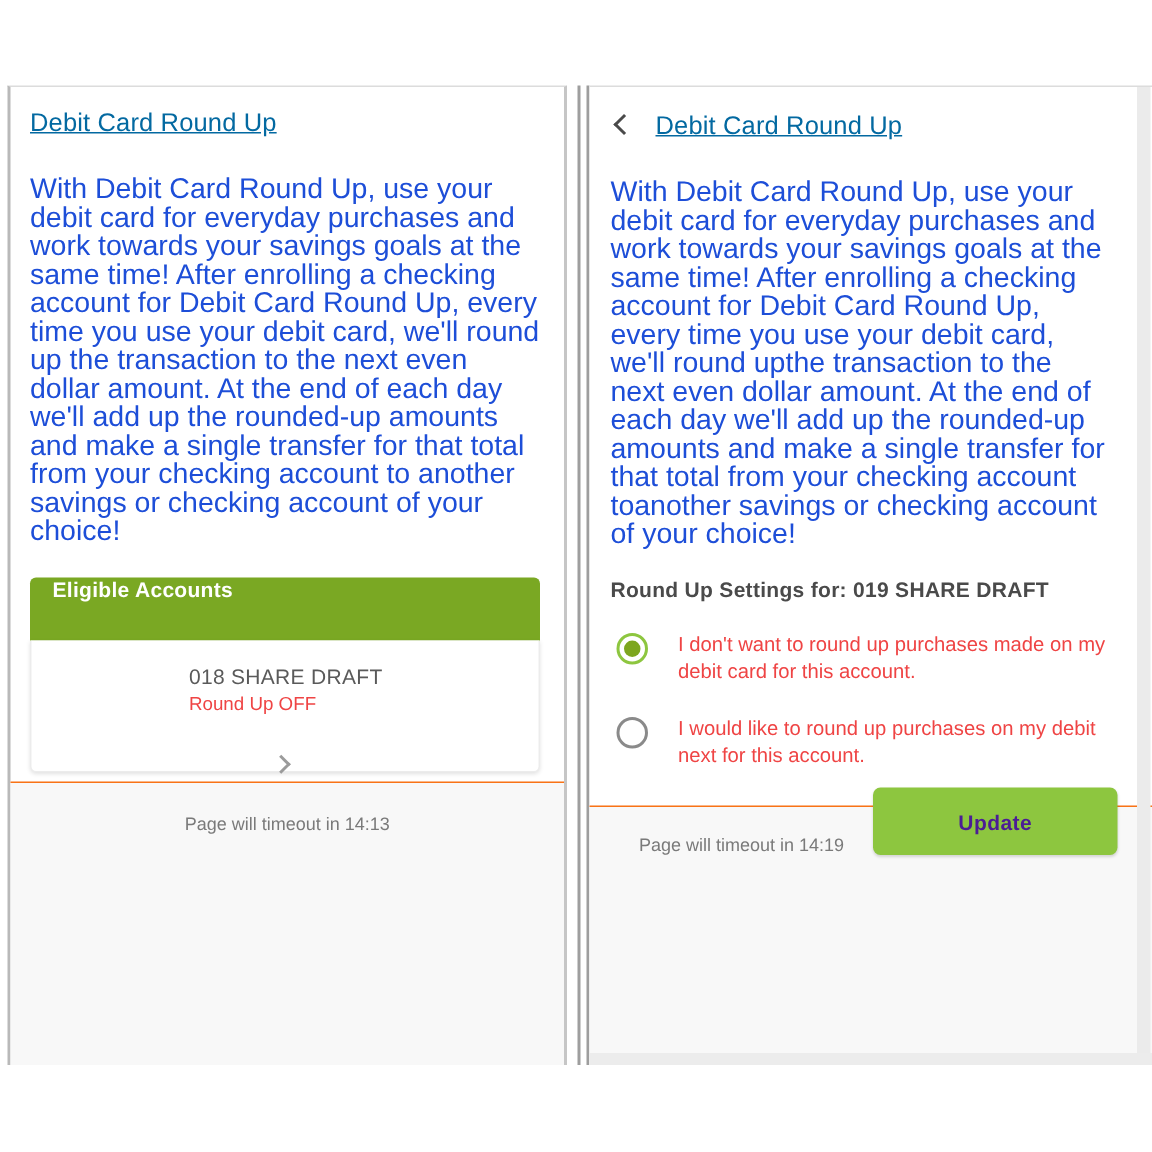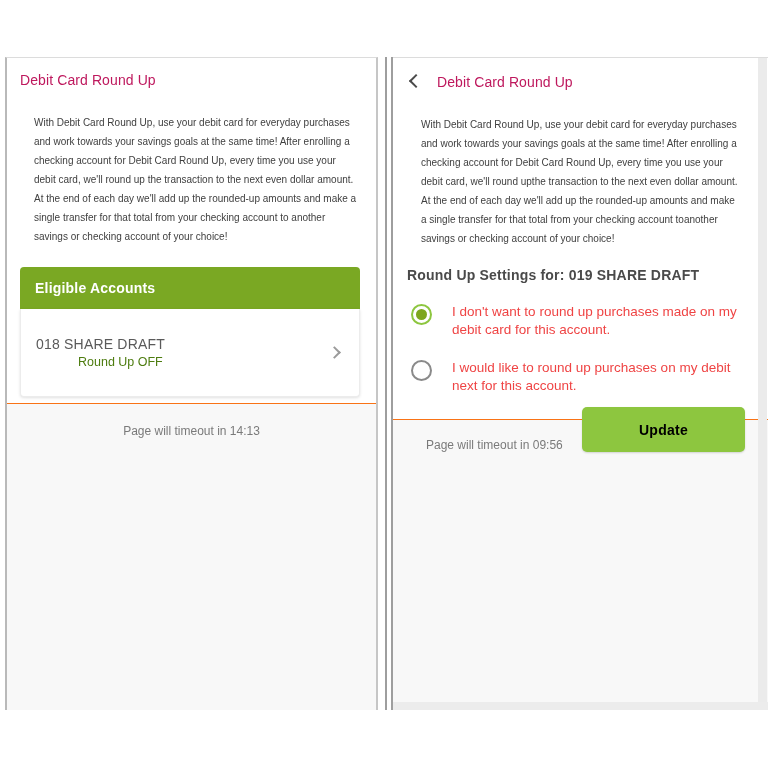--- a/index.html
+++ b/index.html
@@ -16,51 +16,53 @@
     position: absolute; left: 5px; top: 57px;
     width: 373px; height: 653px;
     background: #ffffff;
     border-left: 2px solid #b9b9b9;
     border-right: 2px solid #c6c6c6;
     border-top: 1px solid #dcdcdc;
     display: flex; flex-direction: column;
   }
   .panel-left .content { padding: 12px 16px 0 13px; }
   .screen-title {
-    font-size: 14px; color: #be185d; letter-spacing: .1px;
+    font-size: 17px; color: #0369a1; letter-spacing: .1px;
     padding-top: 2px;
+    text-decoration: underline;
   }
   .intro {
     margin-top: 25px;
-    font-size: 10px; line-height: 19px; color: #404040; margin-left: 14px;
+    font-size: 19px; line-height: 19px; color: #1d4ed8;
   }
   .section-header {
     margin-top: 21px;
     background: #7aa823;
     border-radius: 4px 4px 0 0;
     height: 42px;
-    display: flex; align-items: center;
+    display: flex; 
     padding-left: 15px;
     color: #ffffff; font-weight: bold; font-size: 14px;
     letter-spacing: .2px;
   }
   .account-card {
     background: #ffffff;
     border: 1px solid #ececec;
     border-top: none;
     border-radius: 0 0 4px 4px;
     box-shadow: 0 1px 3px rgba(0,0,0,.12);
     height: 88px;
     display: flex; align-items: center;
-    padding: 0 14px 0 15px;
-    cursor: pointer;
+    padding: 16px 14px 0 15px;
+    cursor: pointer;
+    flex-direction: column;
   }
   .account-text { flex: 1; }
   .account-name { font-size: 14px; color: #5a5a5a; letter-spacing: .2px; }
-  .account-status { font-size: 12.5px; color: #4d7c0f; margin-top: 3px; margin-left: 42px; }
+  .account-status { font-size: 12.5px; color: #ef4444; margin-top: 3px; }
   .chev {
     width: 9px; height: 9px;
     border-right: 2px solid #9b9b9b; border-top: 2px solid #9b9b9b;
     transform: rotate(45deg);
     margin-right: 6px;
   }
   .panel-footer {
     margin-top: 6px;
     flex: 1;
     border-top: 1px solid #f97316;
@@ -121,21 +123,21 @@
     border-radius: 50%; background: #7da61e;
   }
   .option-label { font-size: 13.5px; line-height: 18px; color: #ef4444; }
 
   .panel-right .panel-footer { margin-top: 24px; position: relative; }
   .update-btn {
     position: absolute; top: -13px; right: 23px;
     width: 163px; height: 45px;
     background: #8dc63f;
     border: none; border-radius: 5px;
-    color: #000000; font-weight: bold; font-size: 14px;
+    color: #4c1d95; font-weight: bold; font-size: 14px;
     font-family: "Liberation Sans", sans-serif;
     letter-spacing: .3px;
     box-shadow: 0 1px 2px rgba(0,0,0,.15);
     cursor: pointer;
   }
   .panel-right .timeout { text-align: left; padding: 18px 0 0 33px; }
   .bottom-strip {
     position: absolute; left: 0; bottom: 0;
     width: 100%; height: 8px; background: #ececec;
   }
@@ -186,20 +188,20 @@
         <span class="option-label">I don't want to round up purchases made on my debit card for this account.</span>
       </div>
       <div class="option-row">
         <span class="radio"></span>
         <span class="option-label">I would like to round up purchases on my debit next for this account.</span>
       </div>
     </div>
 
     <div class="panel-footer">
       <button class="update-btn">Update</button>
-      <div class="timeout">Page will timeout in 09:56</div>
+      <div class="timeout">Page will timeout in 14:19</div>
     </div>
 
     <div class="scrollbar-strip"></div>
     <div class="bottom-strip"></div>
   </div>
 
 </div>
 
 </body></html>

